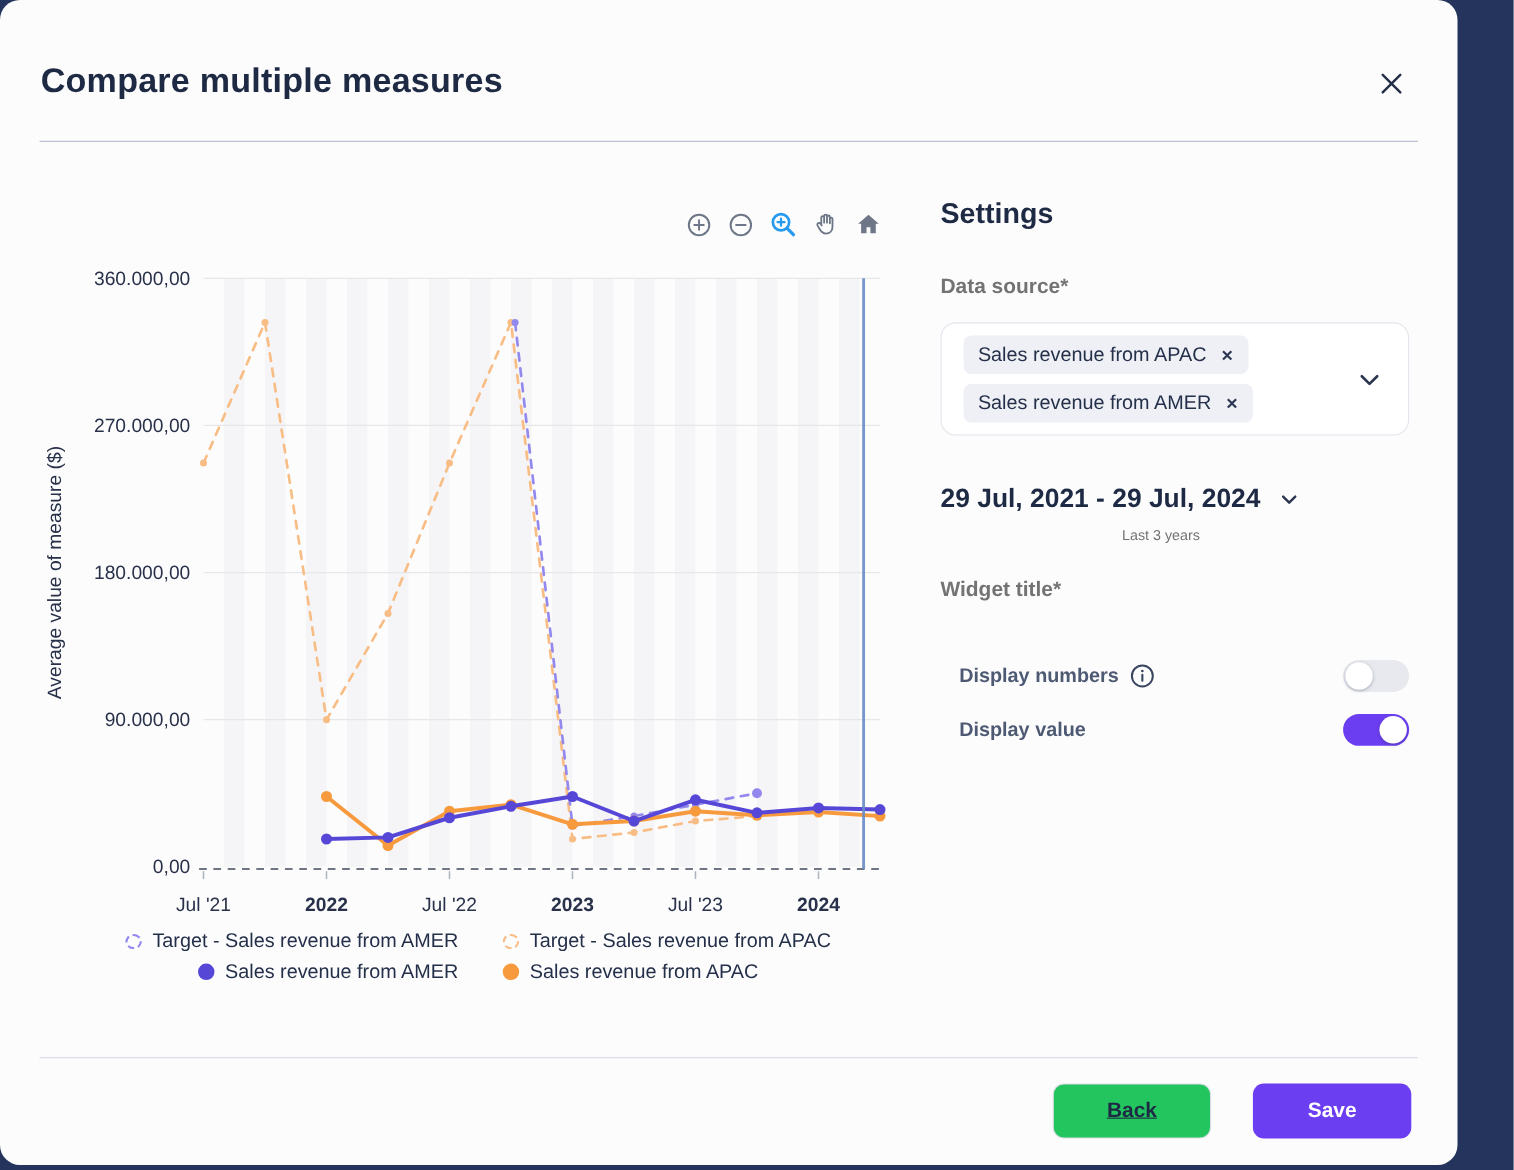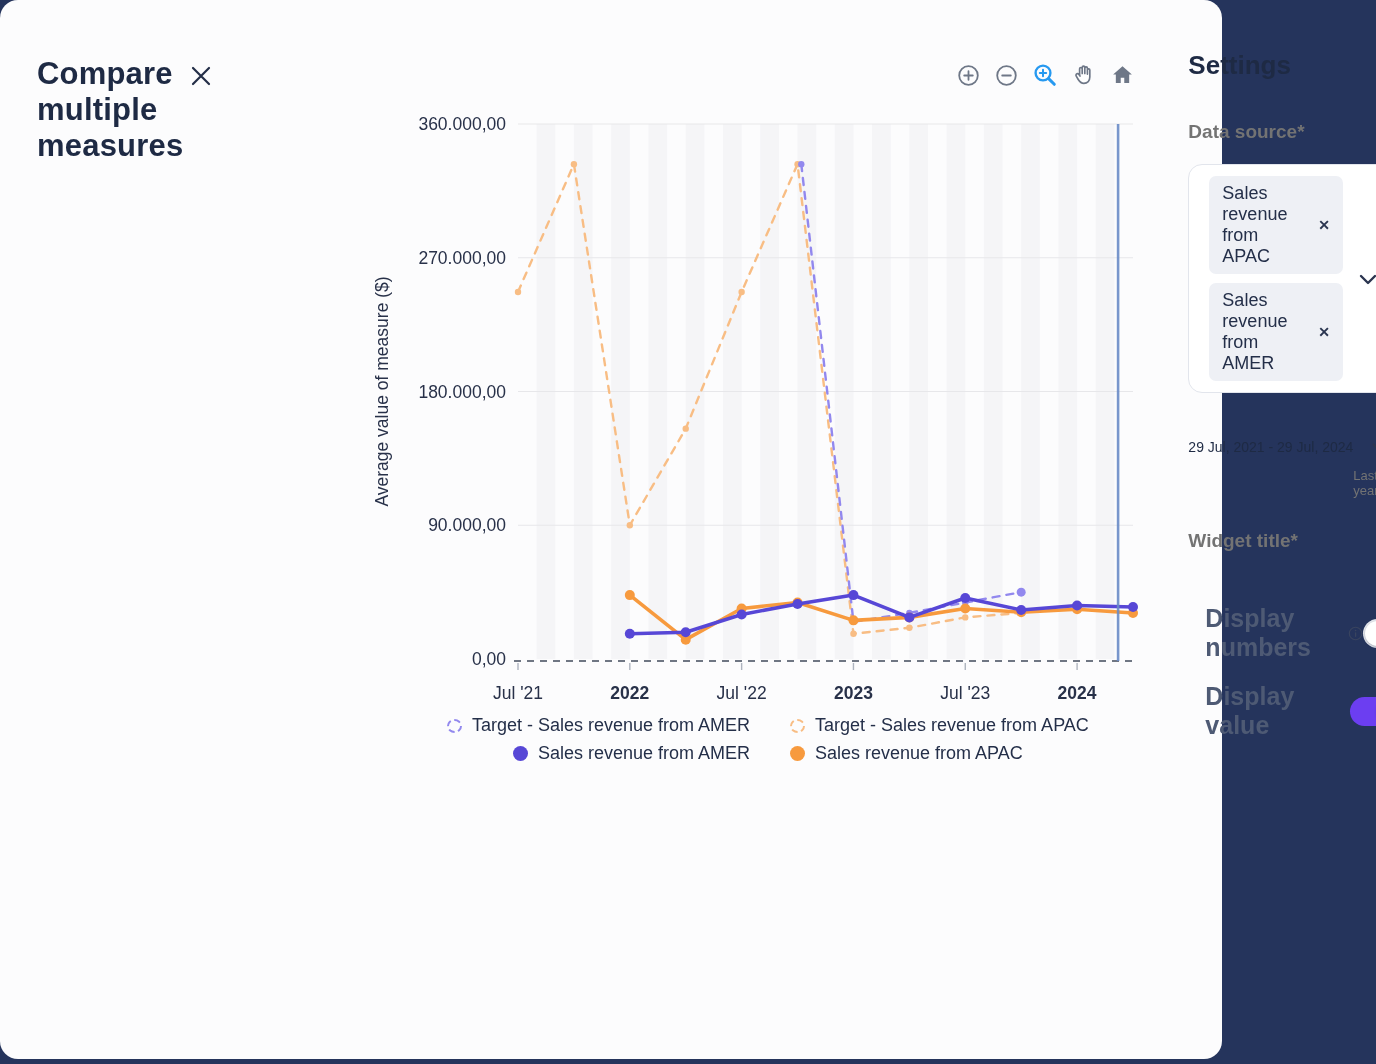--- a/index.html
+++ b/index.html
@@ -4,23 +4,23 @@
 <style>
   * { margin:0; padding:0; box-sizing:border-box; }
   html,body { width:1376px; height:1064px; }
   body {
     font-family:"Liberation Sans", sans-serif;
     background:#25345c;
     color:#242f49;
     overflow:hidden;
   }
   .modal {
-    position:absolute; left:0; top:0; width:1222px; height:1059px;
+    position:absolute; left:0; top:0; width:1325px; height:1059px;
     background:#fcfcfd; border-radius:18px;
-    display:flex; 
+    display:flex; flex-direction:column;
   }
   
   .hdr { padding:56px 42px 0 37px; display:flex; justify-content:space-between; align-items:flex-start; }
   .hdr h1 { font-size:31px; font-weight:700; color:#1e2a44; letter-spacing:.2px; }
   .close-btn { background:none; border:none; cursor:pointer; padding:4px; margin-top:2px; }
   .hdr-divider { border:none; border-top:1.5px solid #b3bac9; margin:31px 36px 0 36px; }
 
   
   .content { display:flex; flex:1; padding:46px 44px 0 37px; min-height:0; }
   .left-col { width:795px; flex:0 0 795px; }
@@ -45,33 +45,33 @@
   }
   .chip {
     background:#eef0f5; border-radius:7px; padding:7px 13px; width:fit-content;
     font-size:18px; color:#242f49; display:flex; align-items:center; gap:13px;
   }
   .chip-x { font-size:14px; font-weight:700; color:#2a3550; cursor:pointer; line-height:1; }
   .ds-chevron { position:absolute; right:22px; top:50%; transform:translateY(-50%); cursor:pointer; display:flex; }
 
   .tr-group { margin-top:44px; }
   .tr-value-row { display:flex; align-items:center; gap:16px; margin-top:22px; cursor:pointer; }
-  .tr-value { font-size:14px; font-weight:400; color:#1e2a44; }
+  .tr-value { font-size:24px; font-weight:700; color:#1e2a44; }
   .tr-hint { font-size:13px; color:#737373; margin-top:11px; margin-left:165px; }
 
   .wt-group { margin-top:32px; }
   .wt-input {
     margin-top:21px; width:100%; height:55px; border:1.5px solid #e2e5ec; border-radius:14px;
     background:#fff; padding:0 21px; font-size:19px; color:#242f49;
     font-family:"Liberation Sans", sans-serif; outline:none;
   }
 
   .toggles { margin-top:52px; display:flex; flex-direction:column; gap:20px; }
   .toggle-row { display:flex; align-items:center; justify-content:space-between; padding-left:17px; }
-  .toggle-label { font-size:25px; font-weight:600; color:#4e5a74; display:flex; align-items:center; gap:10px; }
+  .toggle-label { font-size:18px; font-weight:600; color:#4e5a74; display:flex; align-items:center; gap:10px; }
   .switch { width:60px; height:29px; border-radius:15px; position:relative; cursor:pointer; border:none; }
   .switch.off { background:#e7e9ee; }
   .switch.on  { background:#6c3ef1; }
   .knob { position:absolute; top:2px; width:25px; height:25px; border-radius:50%; background:#fff;
           box-shadow:0 1px 3px rgba(40,50,80,.35); }
   .switch.off .knob { left:2px; }
   .switch.on  .knob { right:2px; }
 
   
   .footer { margin:0 36px; border-top:1.5px solid #d7dbe3; padding:23px 6px 24px 0;
@@ -300,15 +300,15 @@
           <button class="switch on">
               <span class="knob"></span>
             </button>
         </div>
       </div>
     </div>
   </div>
 
   <div class="footer">
     <button class="btn btn-back">Back</button>
-    <button class="btn btn-save">Sales</button>
+    <button class="btn btn-save">Save</button>
   </div>
 </div>
 
 </body></html>

